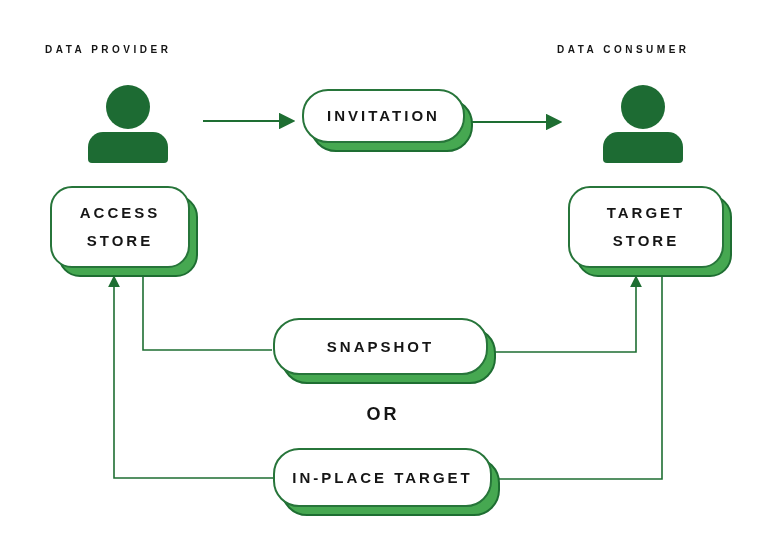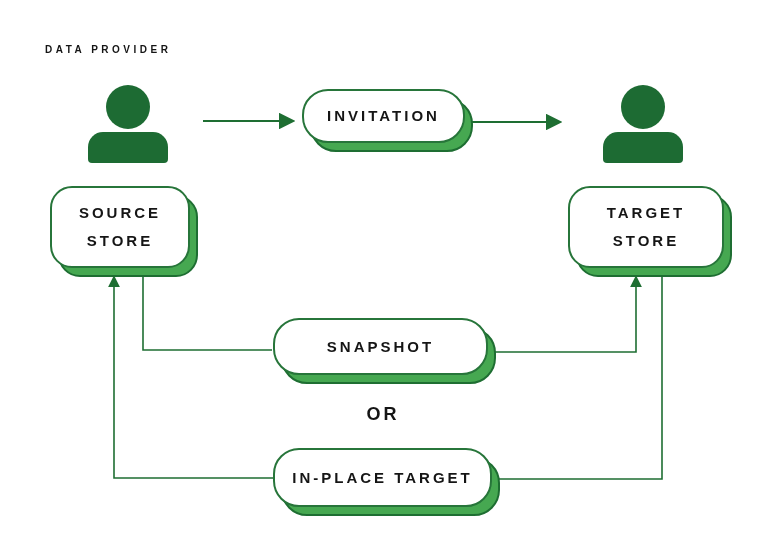--- a/index.html
+++ b/index.html
@@ -69,41 +69,42 @@
       <path d="M203 121 H293" stroke-width="2.2" marker-end="url(#arrow)"></path>
       <path d="M470 122 H560" stroke-width="2.2" marker-end="url(#arrow)"></path>
       <path d="M143 268 V350 H272" stroke-width="1.6"></path>
       <path d="M488 352 H636 V277" stroke-width="1.6" marker-end="url(#arrow)"></path>
       <path d="M662 268 V479 H493" stroke-width="1.6"></path>
       <path d="M273 478 H114 V277" stroke-width="1.6" marker-end="url(#arrow)"></path>
     </g>
   </svg>
 
   <div class="toplabel" style="left:45px;top:44px;">DATA PROVIDER</div>
+  <div class="toplabel" style="left:557px;top:44px;">DATA CONSUMER</div>
 
   <div class="person" style="left:88px;top:85px;">
     <div class="head"></div>
     <div class="torso"></div>
   </div>
   <div class="person" style="left:603px;top:85px;">
     <div class="head"></div>
     <div class="torso"></div>
   </div>
 
   <div class="pill r20" style="left:302px;top:89px;width:163px;height:54px;">
     <div class="pill-shadow"></div>
     <div class="pill-face">
       <span class="node-label">INVITATION</span>
     </div>
   </div>
 
   <div class="pill r22" style="left:50px;top:186px;width:140px;height:82px;">
     <div class="pill-shadow"></div>
     <div class="pill-face">
-      <span class="node-label">SOURCE</span>
+      <span class="node-label">ACCESS</span>
       <span class="node-label">STORE</span>
     </div>
   </div>
 
   <div class="pill r22" style="left:568px;top:186px;width:156px;height:82px;">
     <div class="pill-shadow"></div>
     <div class="pill-face">
       <span class="node-label">TARGET</span>
       <span class="node-label">STORE</span>
     </div>

